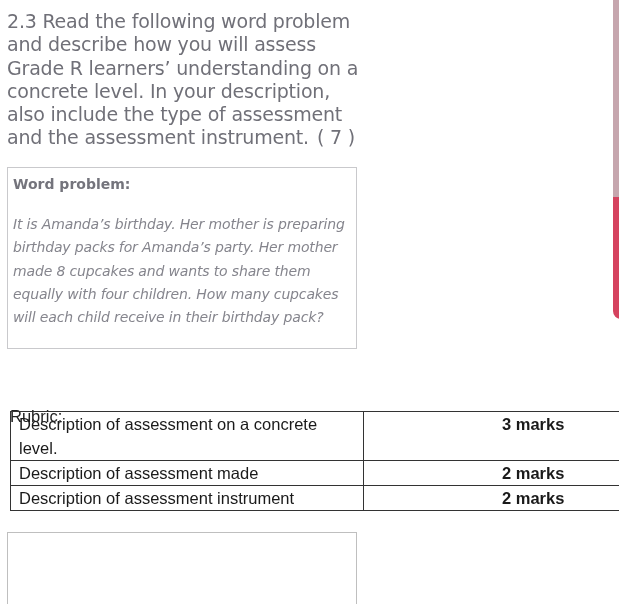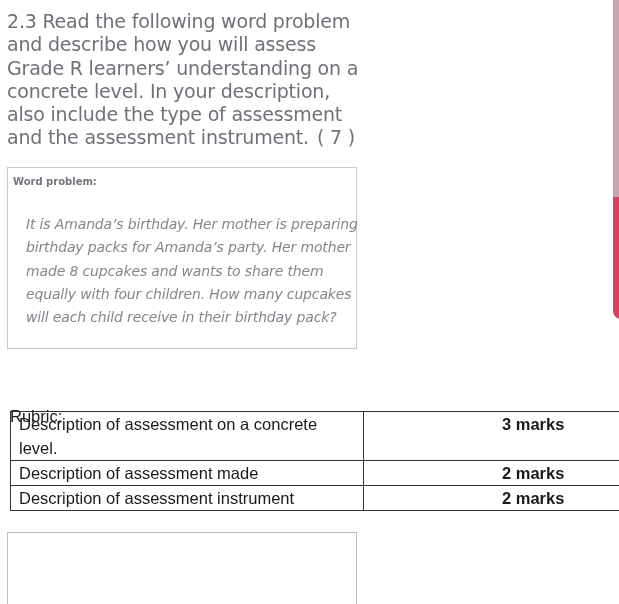--- a/index.html
+++ b/index.html
@@ -8,24 +8,24 @@
     position:absolute; left:7px; top:10px; width:352px;
     font-family:"DejaVu Sans", sans-serif; font-size:19px; line-height:23.3px; color:#707078;
     letter-spacing:-0.2px;
   }
   .question .marks { position:absolute; right:4px; bottom:0; }
   .problem-box {
     position:absolute; left:7px; top:167px; width:348px; height:180px;
     border:1px solid #c9c9cc; background:#fff;
   }
   .problem-box .title {
-    position:absolute; left:5px; top:8px; font-size:10px; font-weight:bold; color:#74747c;
+    position:absolute; left:5px; top:8px; font-size:14px; font-weight:bold; color:#74747c;
   }
   .problem-box .body {
-    position:absolute; left:18px; top:45px; width:340px;
+    position:absolute; left:5px; top:45px; width:340px;
     font-size:14px; line-height:23.3px; font-style:italic; color:#85858d; letter-spacing:-0.15px;
   }
   .rubric-label {
     position:absolute; left:10px; top:388px; font-family:"Liberation Sans", sans-serif;
     font-size:16.5px; color:#222;margin-top:19px;
   }
   table.rubric {
     position:absolute; left:10px; top:411px; width:640px; border-collapse:collapse;
     font-family:"Liberation Sans", sans-serif; font-size:16.5px; color:#1a1a1a;
   }

